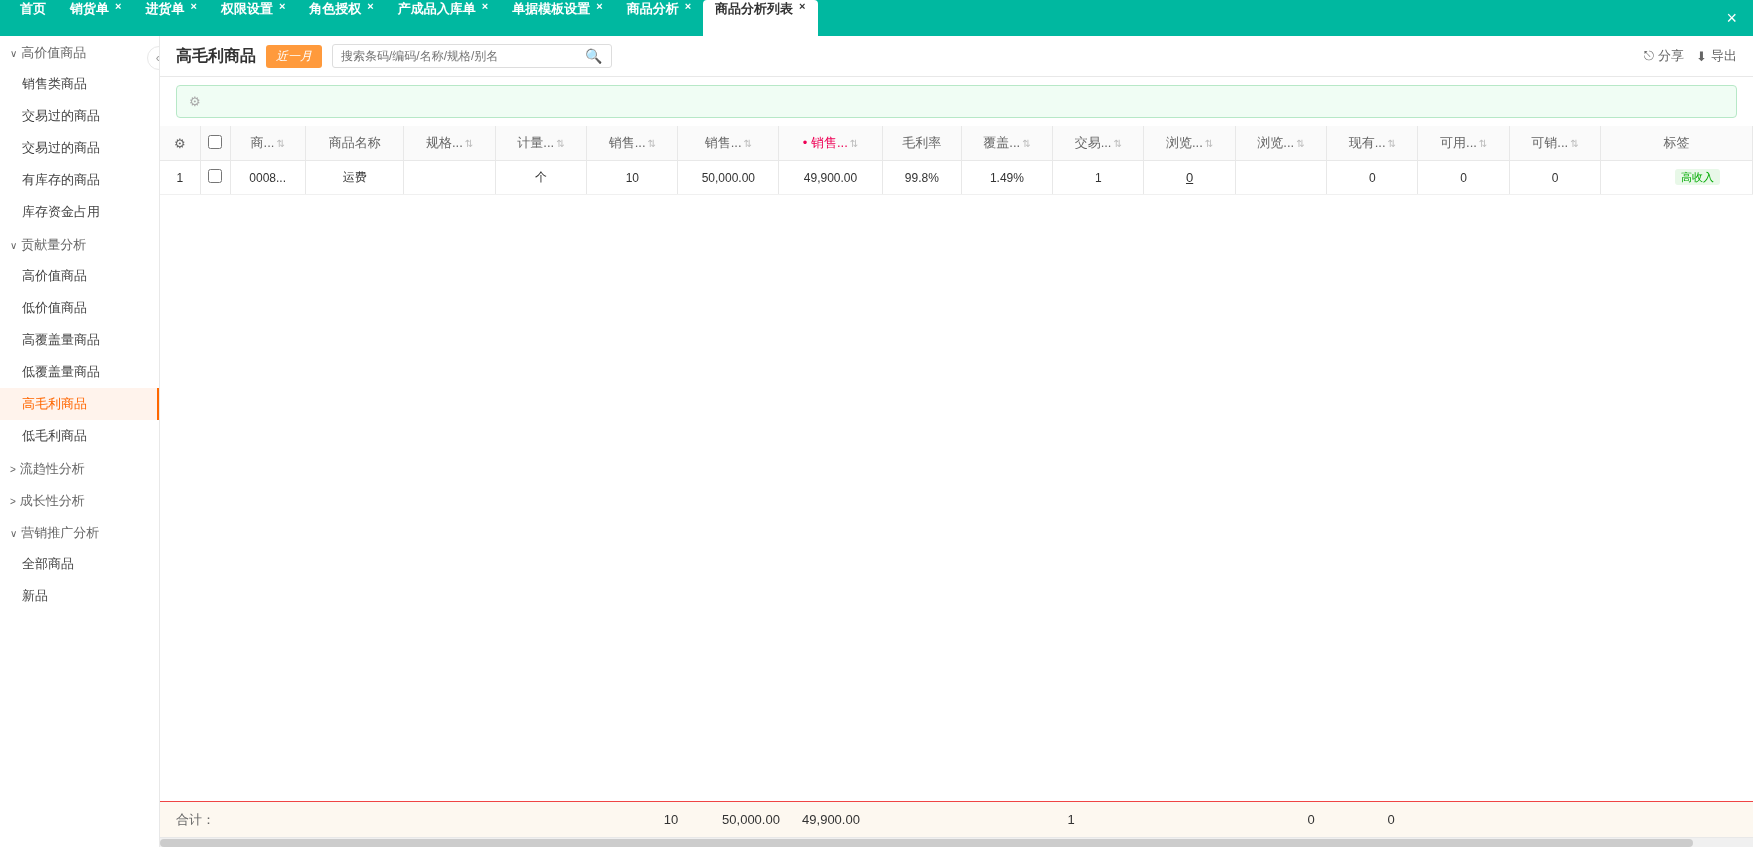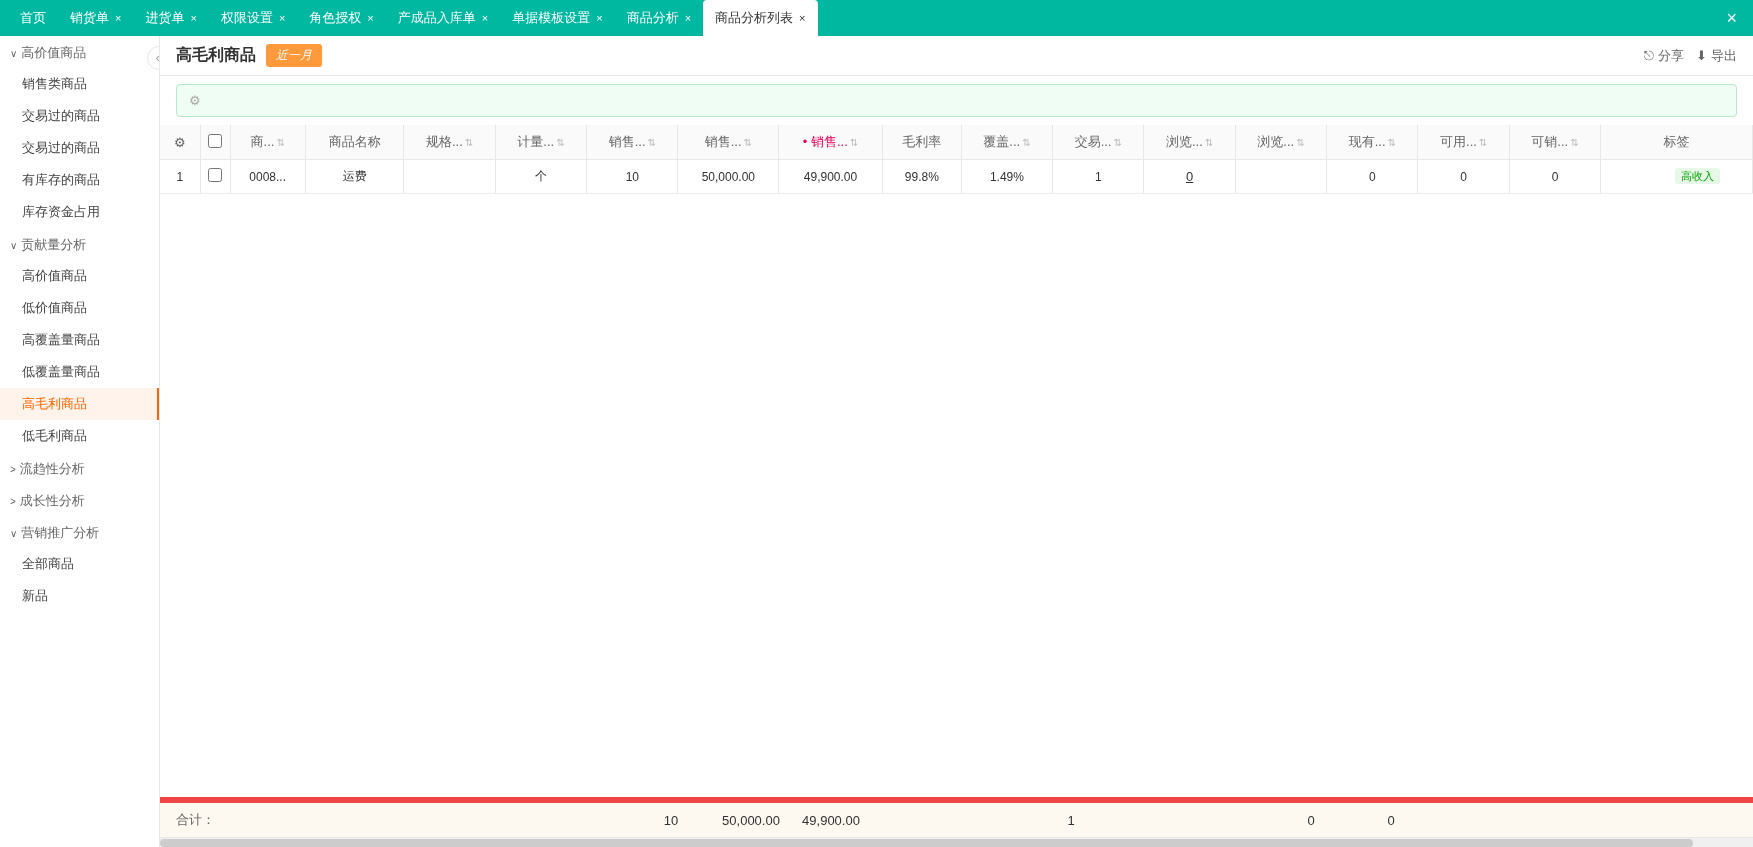--- a/index.html
+++ b/index.html
@@ -10,28 +10,29 @@
       display: flex;
       align-items: center;
       background: #00b8a0;
       height: 36px;
       padding: 0 8px;
       color: #fff;
       position: relative;
     }
     .top-nav .nav-item {
       display: flex;
-      align-items: center;
+      align-items: flex-start;
       padding: 0 12px;
       height: 36px;
       cursor: pointer;
       white-space: nowrap;
       font-size: 13px;
       color: #fff;
       position: relative;
+      font-weight: bold;
     }
     .top-nav .nav-item.active {
       background: #ffffff;
       color: #333;
       border-radius: 4px 4px 0 0;
     }
     .top-nav .nav-item .close-x {
       margin-left: 6px;
       font-size: 11px;
       color: inherit;
@@ -234,21 +235,21 @@
       padding: 2px 6px;
       font-size: 11px;
       margin-left: 42px;
     }
 
     
     .footer-total {
       display: flex;
       align-items: center;
       background: #fdf8f0;
-      border-top: 6px solid #ef4444;
+      border-top: 1px solid #ef4444;
       padding: 8px 16px;
       font-size: 12px;
       color: #333;
       min-height: 36px;
     }
     .footer-total .label {
       margin-right: 16px;
       color: #666;
     }
     .footer-col {
@@ -382,20 +383,24 @@
     <div class="sidebar-item">
       <span>新品</span>
     </div>
   </div>
 
   <div class="content-area">
 
     <div class="content-header">
       <span class="content-title">高毛利商品</span>
       <button class="time-filter-btn">近一月</button>
+      <div class="search-box">
+        <input type="text" placeholder="搜索条码/编码/名称/规格/别名" style="">
+        <span style="color:#999;font-size:14px;">🔍</span>
+      </div>
       <div class="header-actions">
         <button class="action-btn">
           <span style="font-size:13px;">⎋</span>
           <span>分享</span>
         </button>
         <button class="action-btn">
           <span style="font-size:13px;">⬇</span>
           <span>导出</span>
         </button>
       </div>

